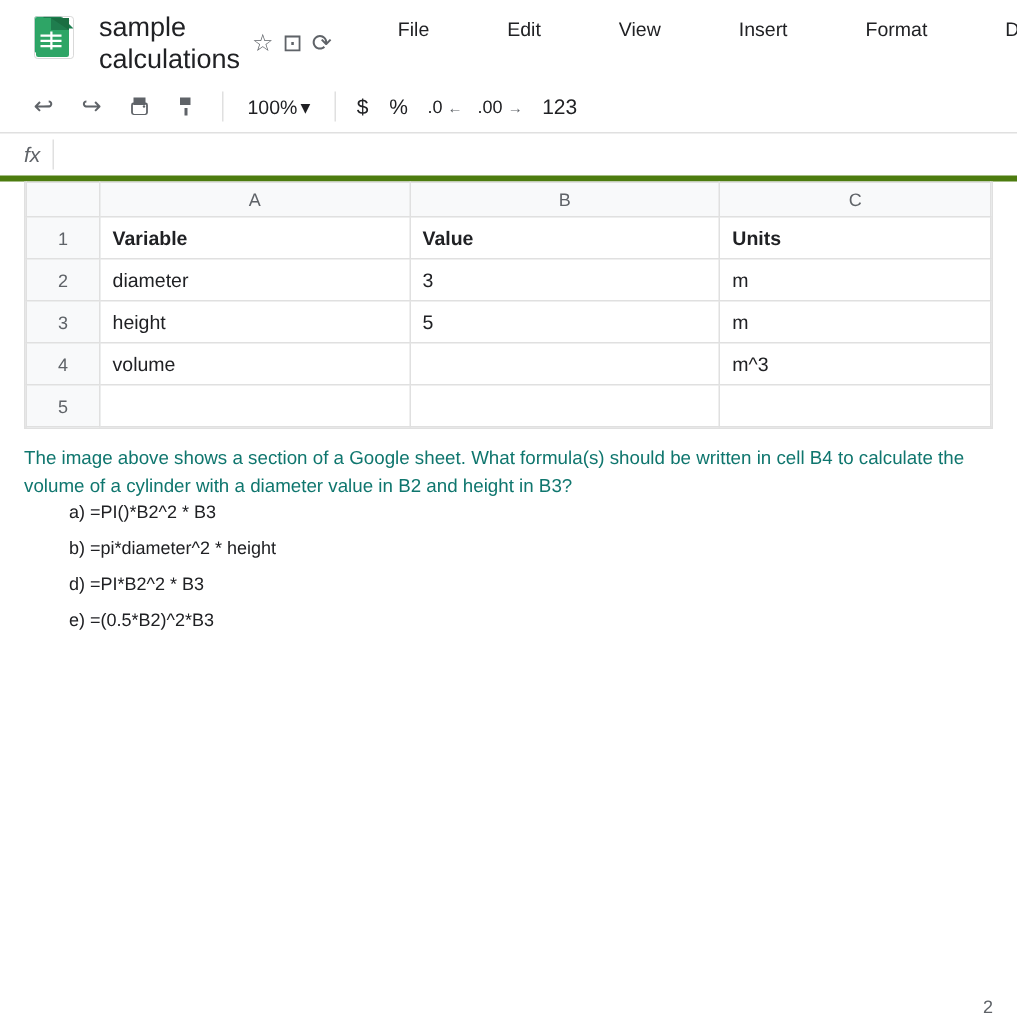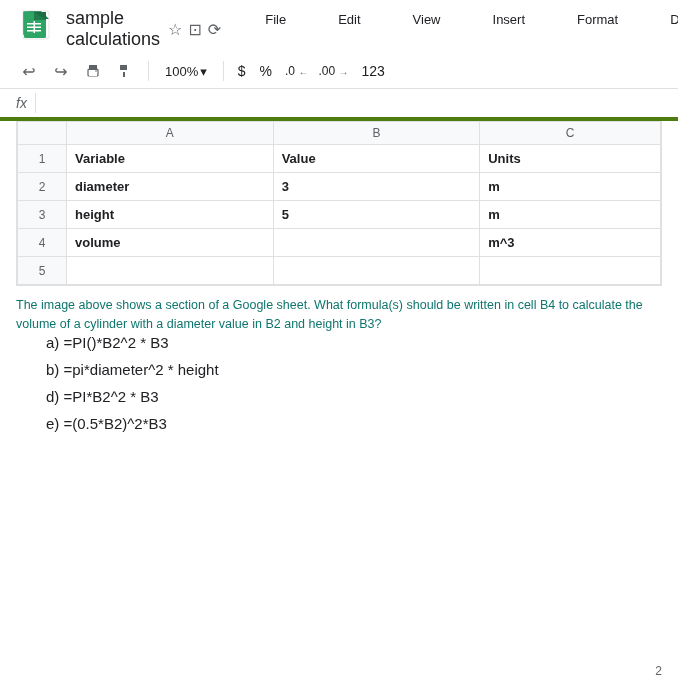--- a/index.html
+++ b/index.html
@@ -169,21 +169,20 @@
       padding: 4px 8px;
       width: 38px;
       height: 28px;
     }
     .cell {
       border: 1px solid #e0e0e0;
       font-size: 13px;
       color: #202124;
       padding: 4px 8px;
       height: 28px;
-      font-weight: bold;
     }
     .cell-bold {
       font-weight: 700;
       text-align: center;
     }
     .cell-center {
       text-align: left;
     }
     .header-row th:first-child {
       width: 38px;
@@ -196,21 +195,21 @@
     .question-area {
       padding: 10px 16px 0 16px;
     }
     .question-text {
       font-size: 12.5px;
       color: #0f766e;
       line-height: 1.5;
       margin-bottom: 0;
     }
     .option {
-      font-size: 15px;
+      font-size: 12px;
       color: #202124;
       margin-bottom: 10px;
       padding-left: 30px;
     }
 
     
     .page-num {
       position: absolute;
       bottom: 8px;
       right: 16px;

